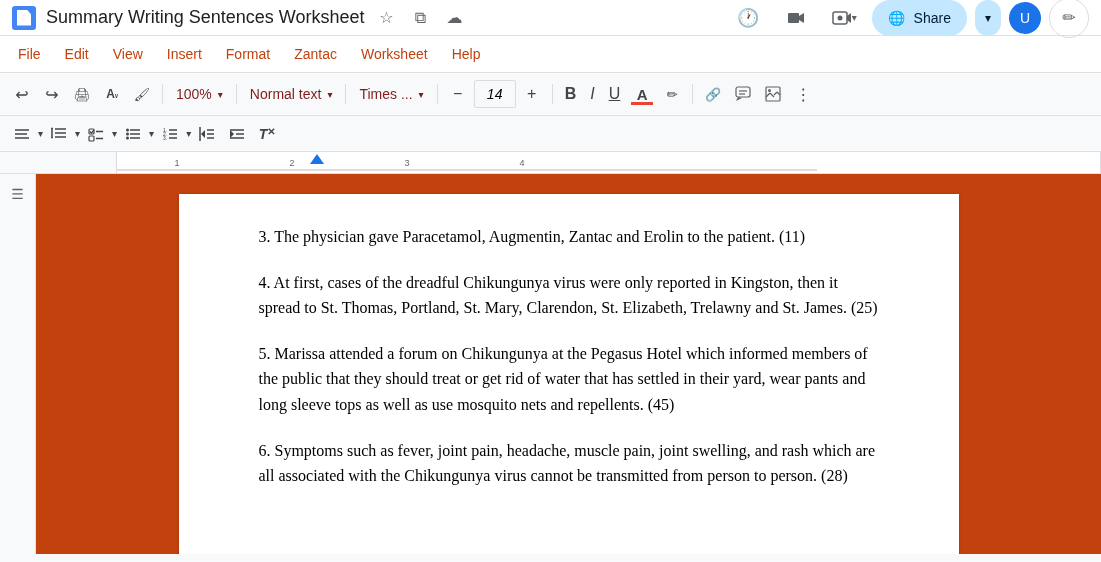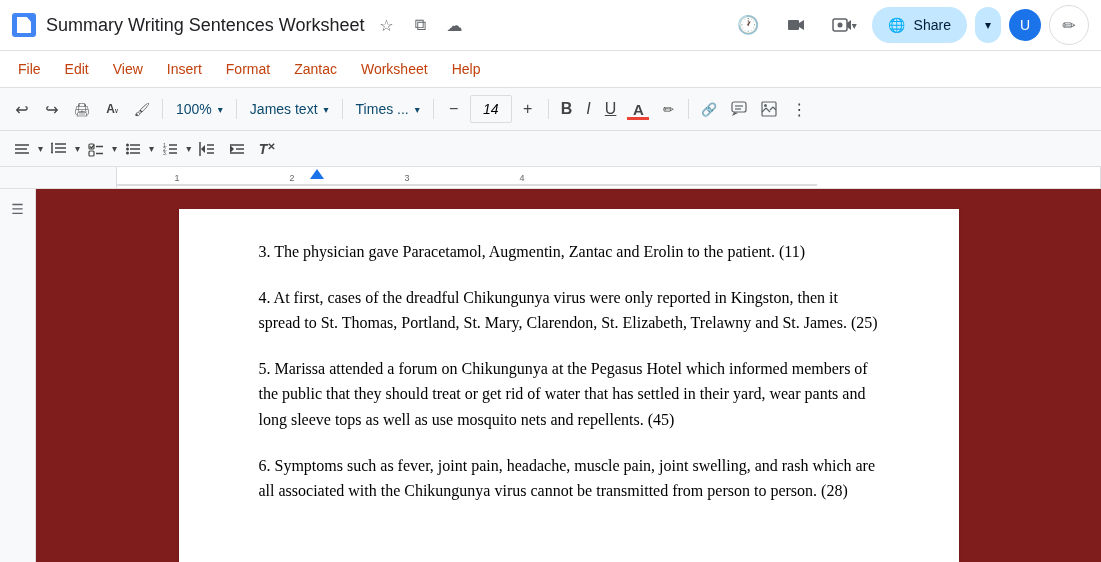--- a/index.html
+++ b/index.html
@@ -5,21 +5,21 @@
     * { box-sizing: border-box; margin: 0; padding: 0; }
     body { font-family: Arial, sans-serif; background: #f8f9fa; width: 1101px; height: 562px; overflow: hidden; }
 
     
     .title-bar {
       display: flex;
       align-items: center;
       padding: 6px 12px;
       background: #fff;
       border-bottom: 1px solid #e0e0e0;
-      height: 51px;
+      height: 36px;
     }
     .doc-icon {
       width: 24px;
       height: 24px;
       background: #4285f4;
       border-radius: 3px;
       margin-right: 10px;
       flex-shrink: 0;
       display: flex; align-items: center; justify-content: center;
     }
@@ -147,21 +147,21 @@
       margin: 0 4px;
     }
     .toolbar-select {
       display: flex;
       align-items: center;
       border: 1px solid transparent;
       border-radius: 4px;
       padding: 2px 6px;
       cursor: pointer;
       font-size: 14px;
-      color: #0c4a6e;
+      color: #7f1d1d;
       gap: 6px;
       height: 28px;
     }
     .font-size-box {
       display: flex; align-items: center;
       border: 1px solid #dadce0;
       border-radius: 2px;
       height: 28px;
       padding: 0 4px;
     }
@@ -242,21 +242,21 @@
       font-size: 14px;
       cursor: pointer;
       padding: 4px;
     }
     .document-area {
       flex: 1;
       overflow-y: auto;
       display: flex;
       justify-content: center;
       padding: 20px 8px;
-      background: #7f1d1d;
+      background: #c2410c;
     }
     .document-page {
       background: white;
       width: 780px;
       min-height: 380px;
       padding: 30px 80px 30px 80px;
       box-shadow: 0 1px 3px rgba(0,0,0,0.2);
     }
     .doc-paragraph {
       font-family: 'Times New Roman', Times, serif;
@@ -323,21 +323,21 @@
   <button class="toolbar-btn" title="Print" style="font-size:13px;">🖨</button>
   <button class="toolbar-btn" title="Spell check" style="font-size:12px; font-weight:bold;">A<sub style="font-size:8px;">ᵥ</sub></button>
   <button class="toolbar-btn" title="Paint format" style="font-size:13px;">🖌</button>
   <div class="toolbar-divider"></div>
   <div class="toolbar-select">
     <span>100%</span>
     <span style="font-size:10px;">▾</span>
   </div>
   <div class="toolbar-divider"></div>
   <div class="toolbar-select">
-    <span>James text</span>
+    <span>Normal text</span>
     <span style="font-size:10px;">▾</span>
   </div>
   <div class="toolbar-divider"></div>
   <div class="toolbar-select">
     <span>Times ...</span>
     <span style="font-size:10px;">▾</span>
   </div>
   <div class="toolbar-divider"></div>
   <button class="toolbar-btn">−</button>
   <div class="font-size-box">

